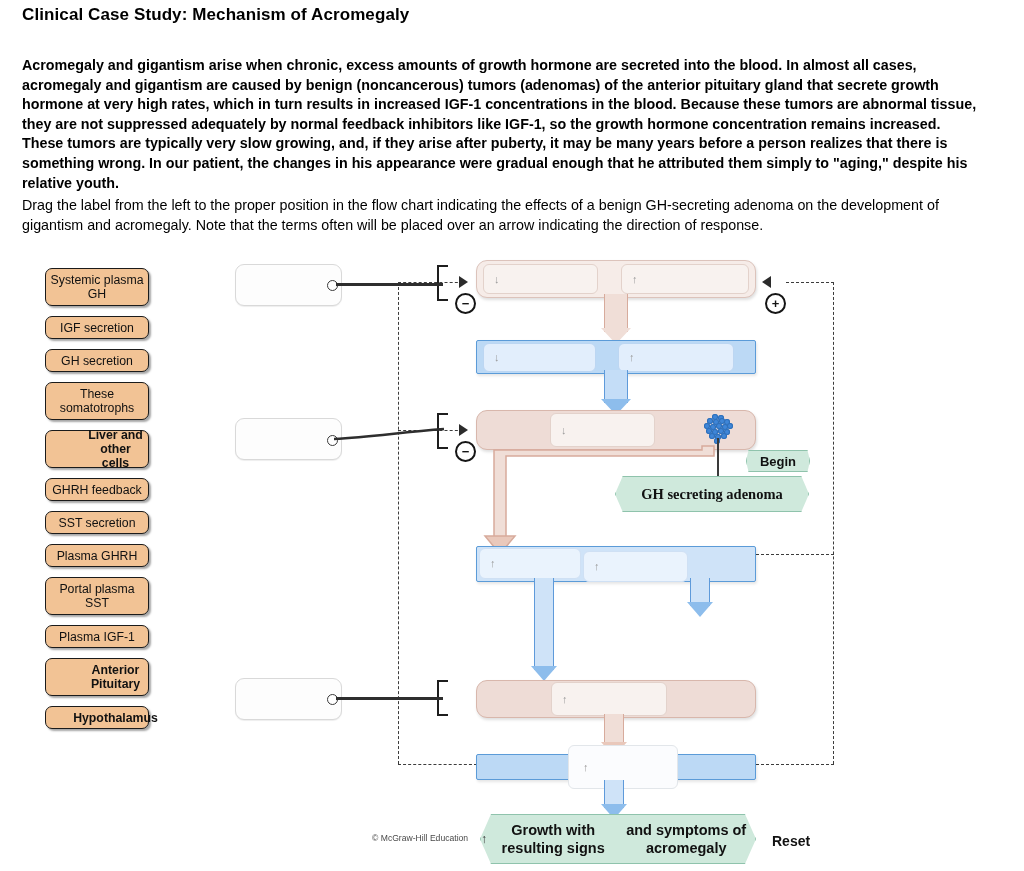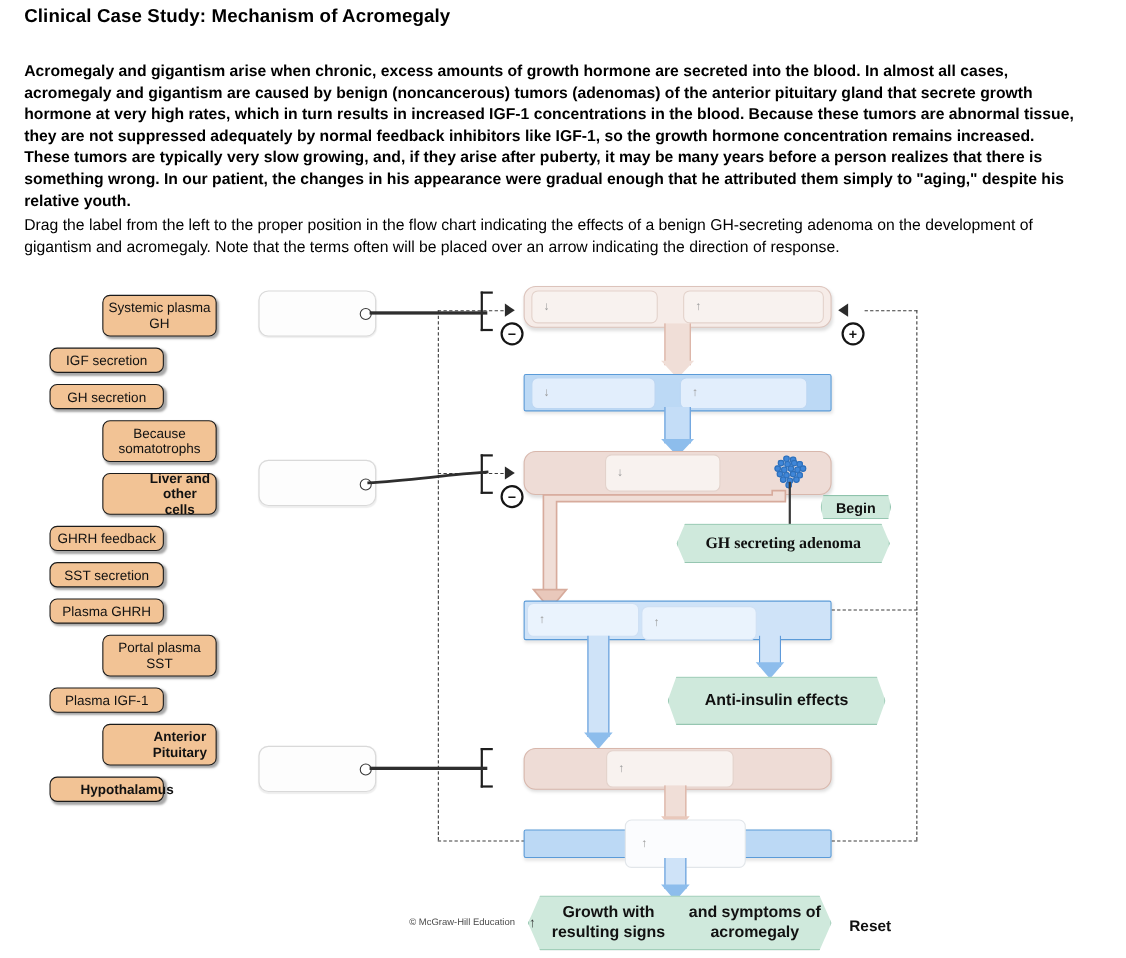--- a/index.html
+++ b/index.html
@@ -40,21 +40,21 @@
     text-align:center;
     font-size:12.3px;
     line-height:14px;
     color:#111;
     box-shadow:2px 2px 2px rgba(0,0,0,.35);
     padding:4px 3px;
     cursor:grab;
     user-select:none;
   }
   .chip.h1{height:23px;}
-  .chip.h2{height:38px;margin-left:48px;}
+  .chip.h2{height:38px;}
   .chip.bold{font-weight:bold;padding-left:40px;}
 
   
   .canvas{position:absolute;left:0;top:250px;width:1024px;height:621px;}
 
   
   .drop{
     position:absolute;
     width:105px;height:40px;
     background:#fdfdfd;
@@ -209,21 +209,21 @@
     <div class="chip h2">
         <span>Systemic plasma GH</span>
       </div>
     <div class="chip h1">
         <span>IGF secretion</span>
       </div>
     <div class="chip h1">
         <span>GH secretion</span>
       </div>
     <div class="chip h2">
-        <span>Because somatotrophs</span>
+        <span>These somatotrophs</span>
       </div>
     <div class="chip h2 bold">
         <span>Liver and other cells</span>
       </div>
     <div class="chip h1">
         <span>GHRH feedback</span>
       </div>
     <div class="chip h1">
         <span>SST secretion</span>
       </div>
@@ -389,23 +389,20 @@
     </div>
 
     <div class="hexa" style="left:746px;top:200px;width:62px;height:20px;font-size:13px;">
       <span>Begin</span>
     </div>
 
     <div class="hexa" style="left:615px;top:226px;width:192px;height:34px;font-size:14.5px;font-family:Liberation Serif, serif;">
       <span>GH secreting adenoma</span>
     </div>
 
-    <div class="hexa" style="left:607px;top:365px;width:196px;height:42px;font-size:14.5px;">
-      <span>Anti-insulin effects</span>
-    </div>
 
     <div class="hexa" style="left:480px;top:564px;width:274px;height:48px;font-size:14.5px;line-height:18px;flex-direction:row;">
       <span class="arrowglyph" style="font-size:12px;color:#333;margin-right:2px;">↑</span>
       <span style="display:flex;flex-direction:row;">
         <span>Growth with resulting signs</span>
         <span>and symptoms of acromegaly</span>
       </span>
     </div>
 
     <div class="copyright" style="left:372px;top:583px;">© McGraw-Hill Education</div>

